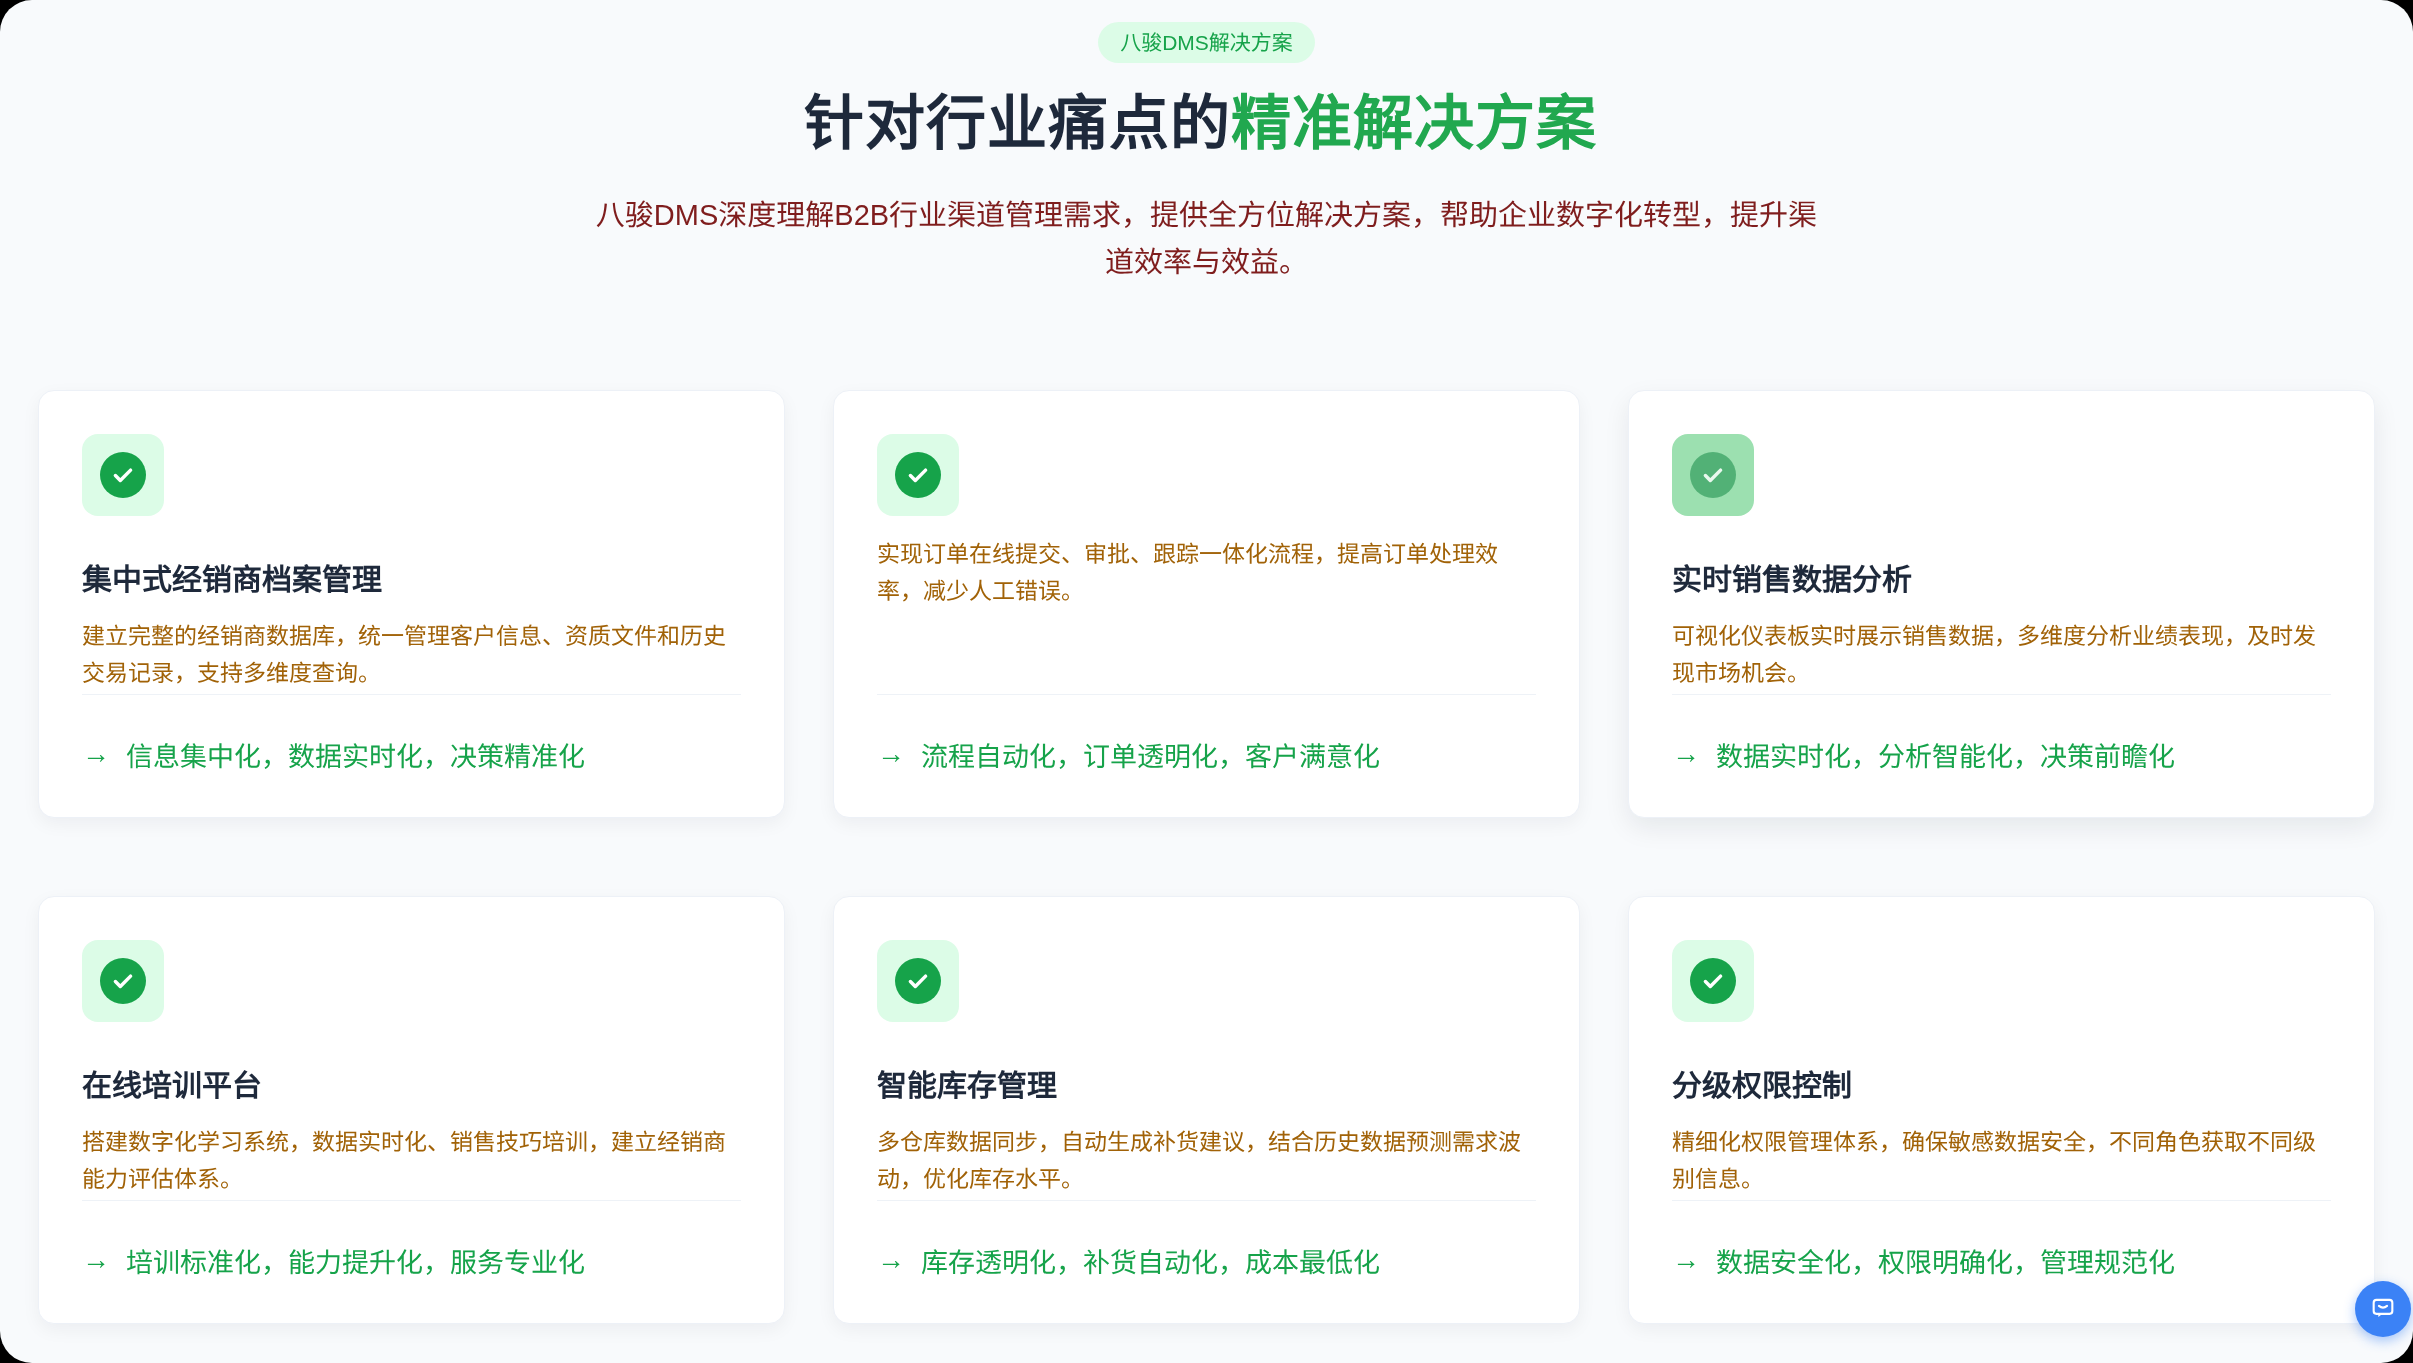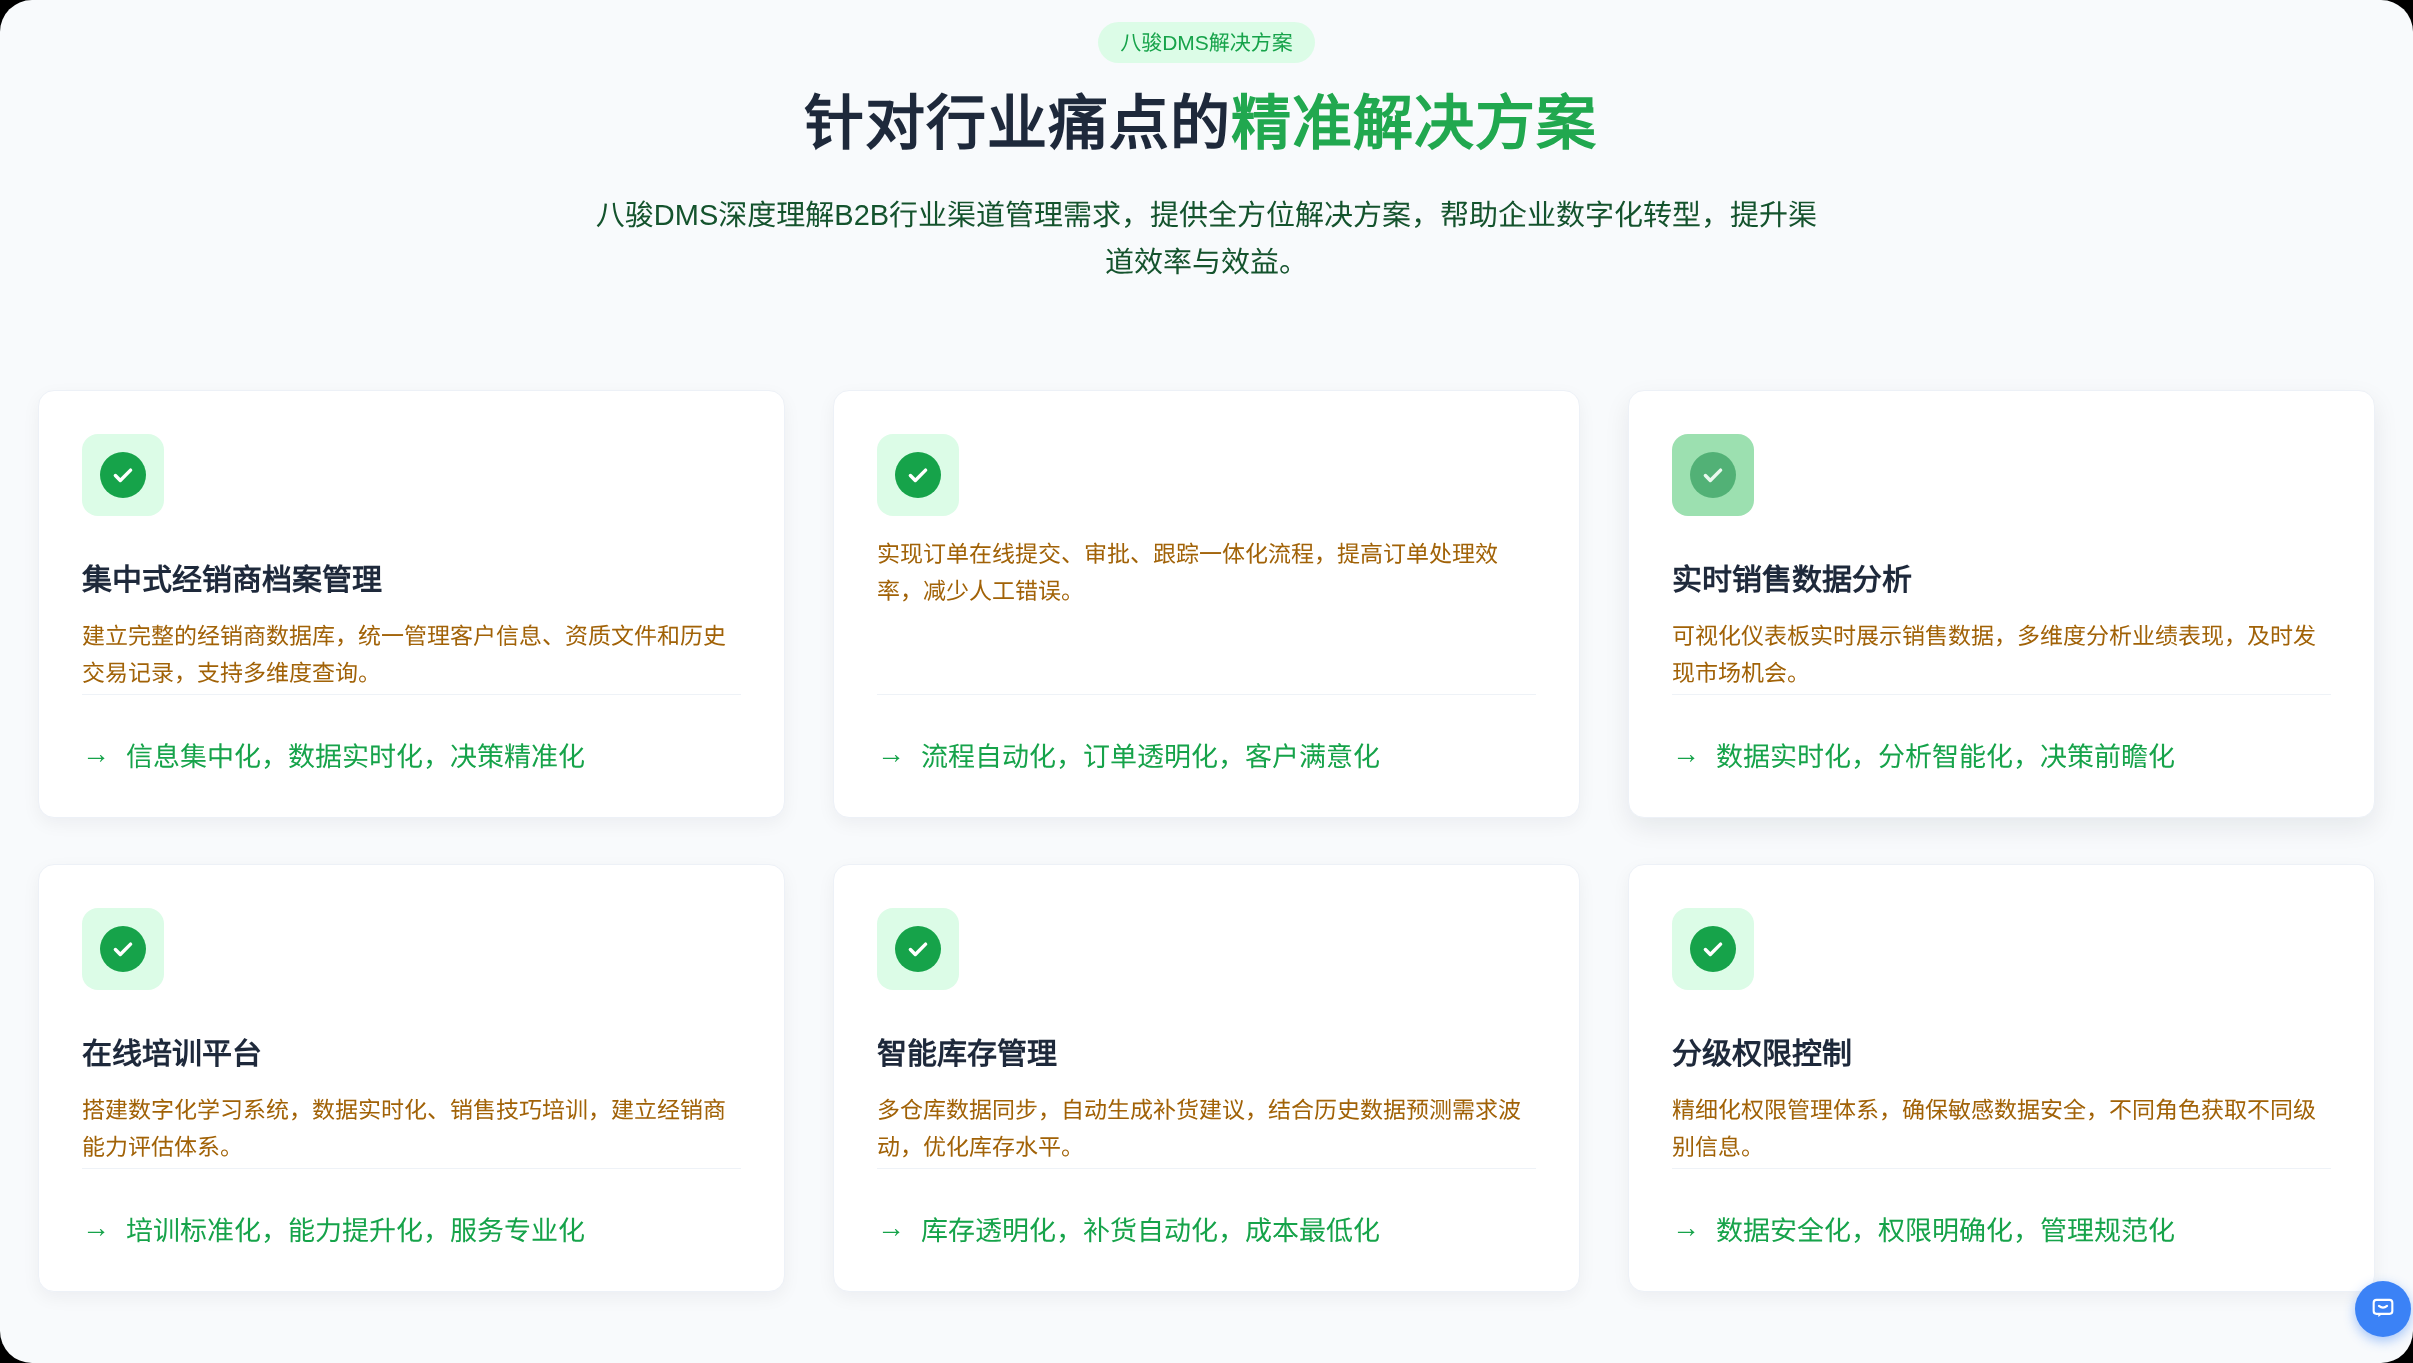--- a/index.html
+++ b/index.html
@@ -18,25 +18,25 @@
     display:inline-block;background:#dcfce7;color:#16a34a;
     font-size:21px;line-height:1;padding:10px 22px;border-radius:22px;
   }
   .main-title{
     margin:26px 12px 0 0;font-size:60px;font-weight:800;letter-spacing:1px;
     color:#1e293b;line-height:1.15;
   }
   .main-title .accent{color:#21a84f;}
   .subtitle{
     margin:34px auto 0 auto;max-width:1240px;font-size:29px;line-height:1.62;
-    color:#14532d;text-align:center;
+    color:#7f1d1d;text-align:center;
   }
   
   .cards{
-    display:grid;grid-template-columns:repeat(3,1fr);gap:46px 48px;
+    display:grid;grid-template-columns:repeat(3,1fr);gap:78px 48px;
     padding:0 38px;margin-top:104px;
   }
   .card{
     background:#fff;border:1px solid #edf1f7;border-radius:16px;
     box-shadow:0 6px 18px rgba(15,23,42,.05);
     padding:43px;min-height:428px;box-sizing:border-box;
     display:flex;flex-direction:column;text-align:left;
   }
   .icon-tile{
     width:82px;height:82px;border-radius:16px;background:#dcfce7;

